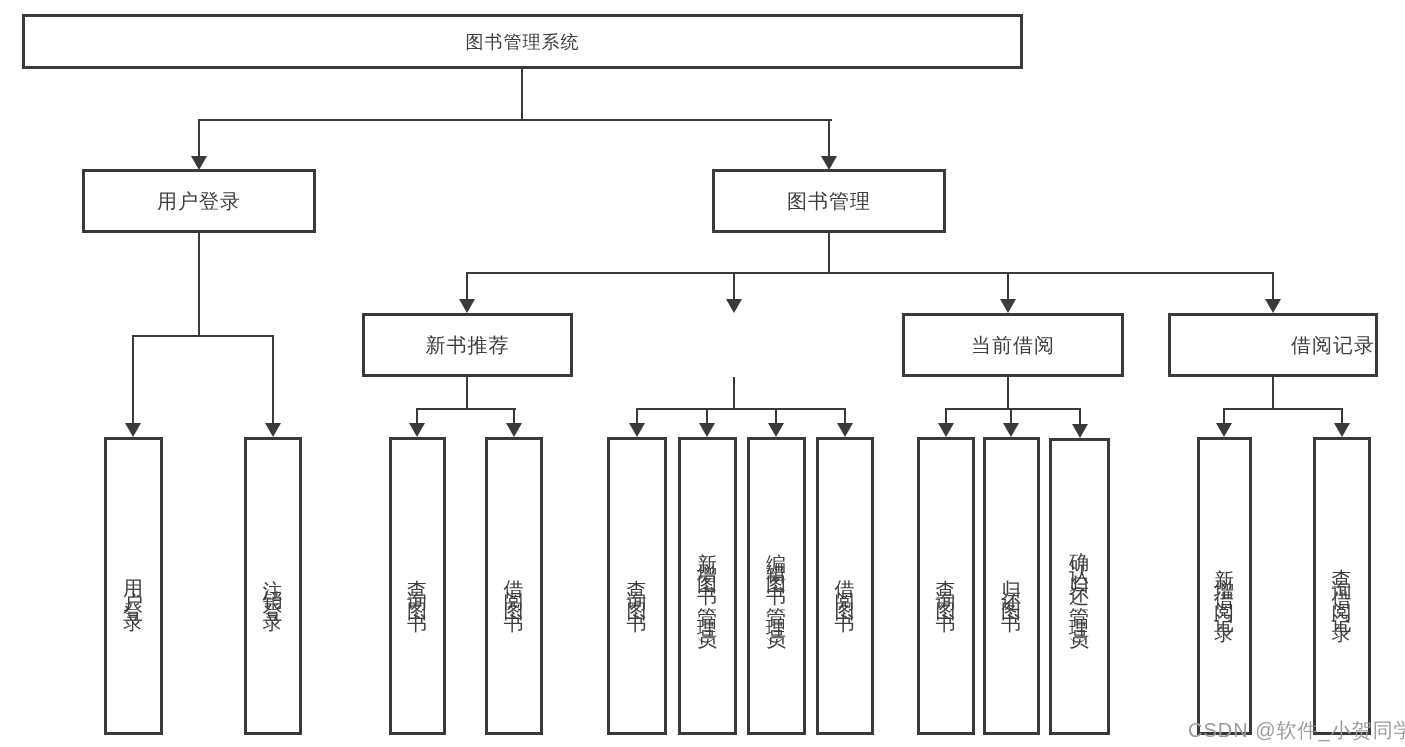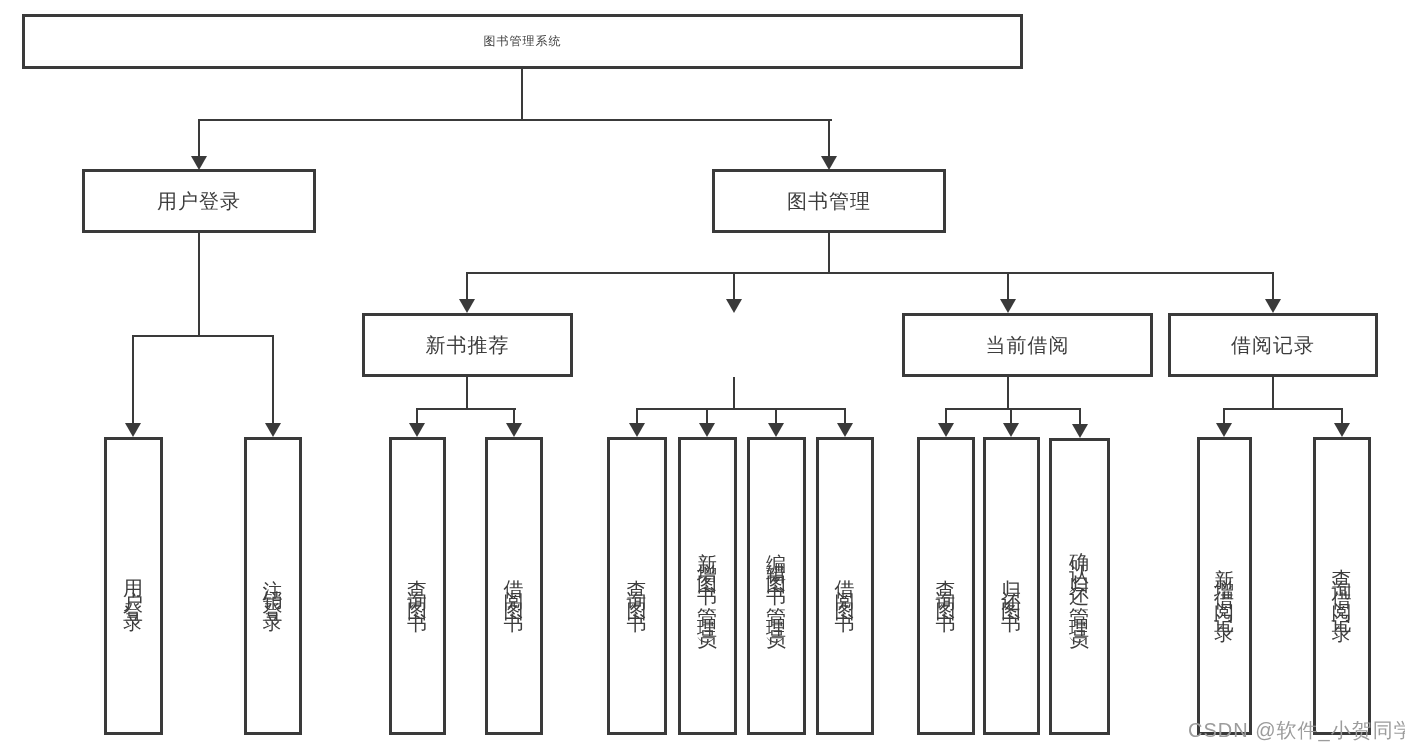--- a/index.html
+++ b/index.html
@@ -7,21 +7,21 @@
     position:relative;width:1405px;height:747px;background:#ffffff;
     font-family:"Liberation Sans","DejaVu Sans",sans-serif;
     overflow:hidden;color:#3d3d3d;
   }
   .box{
     position:absolute;box-sizing:border-box;
     border:3px solid #3a3a3a;background:#ffffff;
     display:flex;align-items:center;justify-content:center;
     color:#3d3d3d;
   }
-  .root-box{font-size:12px;letter-spacing:1px;text-align:center;}
+  .root-box{font-size:18px;letter-spacing:1px;text-align:center;}
   .h-box{font-size:20px;letter-spacing:1px;}
   .leaf span{
     writing-mode:vertical-rl;text-orientation:mixed;
     font-size:20px;line-height:1;letter-spacing:11px;
     white-space:nowrap;
   }
   .line{position:absolute;background:#3a3a3a;}
   .arrow{
     position:absolute;width:0;height:0;
     border-left:8px solid transparent;border-right:8px solid transparent;
@@ -44,24 +44,24 @@
   <div class="box h-box" style="left:82px;top:169px;width:234px;height:64px;">
     <span>用户登录</span>
   </div>
   <div class="box h-box" style="left:712px;top:169px;width:234px;height:64px;">
     <span>图书管理</span>
   </div>
 
   <div class="box h-box" style="left:362px;top:313px;width:211px;height:64px;">
     <span>新书推荐</span>
   </div>
-  <div class="box h-box" style="left:902px;top:313px;width:251px;height:64px;">
+  <div class="box h-box" style="left:902px;top:313px;width:222px;height:64px;">
     <span>当前借阅</span>
   </div>
-  <div class="box h-box" style="left:1168px;top:313px;width:210px;height:64px;">
+  <div class="box h-box" style="left:1168px;top:313px;width:210px;height:64px;justify-content:flex-end;">
     <span>借阅记录</span>
   </div>
 
   <div class="box leaf" style="left:104px;top:437px;width:59px;height:298px;">
     <span>用户登录</span>
   </div>
   <div class="box leaf" style="left:244px;top:437px;width:58px;height:298px;">
     <span>注销登录</span>
   </div>
 

